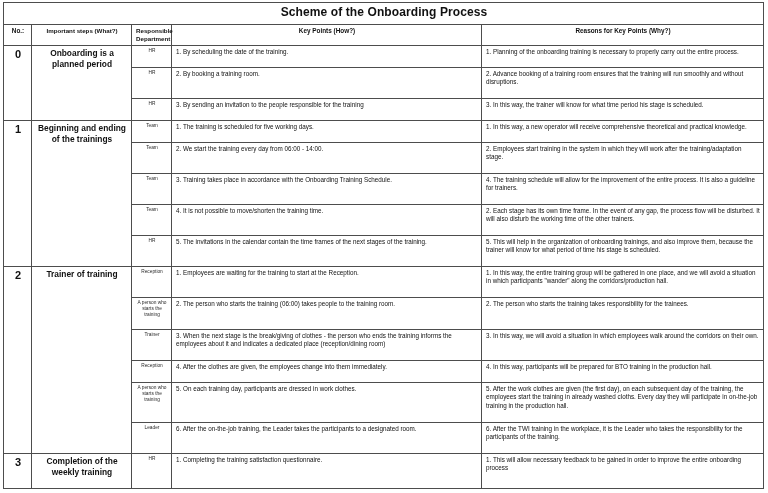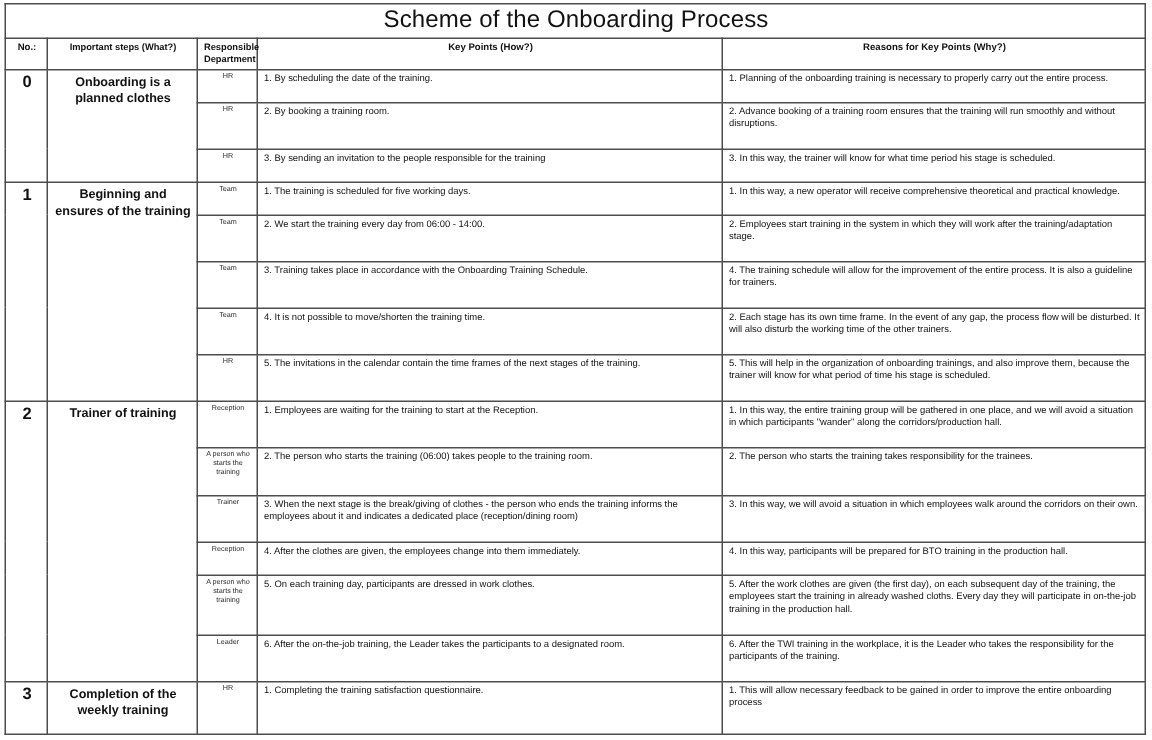--- a/index.html
+++ b/index.html
@@ -39,22 +39,22 @@
   col.c-step  { width: 100px; }
   col.c-dept  { width: 40px; }
   col.c-key   { width: 310px; }
   col.c-why   { width: 282px; }
 
   
   td.title-cell {
     border: 1px solid #4d4d4d;
     text-align: center;
     vertical-align: middle;
-    font-size: 16px;
-    font-weight: normal;
+    font-size: 12px;
+    font-weight: bold;
     letter-spacing: .1px;
     height: 22px;
     padding: 3px 0 4px 0;
     color: #111111;
   }
   
   td.hdr {
     text-align: center;
     vertical-align: middle;
     font-size: 6.2px;
@@ -122,38 +122,38 @@
       </tr>
       <tr>
         <td class="hdr hdr-no">No.:</td>
         <td class="hdr hdr-step">Important steps (What?)</td>
         <td class="hdr hdr-dept">Responsible Department</td>
         <td class="hdr hdr-key">Key Points (How?)</td>
         <td class="hdr hdr-why">Reasons for Key Points (Why?)</td>
       </tr>
     <tr class="group-start" style="height: 22px;">
           <td class="no-cell" rowspan="3">0</td>
-          <td class="step-cell" rowspan="3">Onboarding is a planned clothes</td>
+          <td class="step-cell" rowspan="3">Onboarding is a planned period</td>
           <td class="dept-cell">HR</td>
           <td class="key-cell">1. By scheduling the date of the training.</td>
           <td class="why-cell">1. Planning of the onboarding training is necessary to properly carry out the entire process.</td>
         </tr>
         <tr style="height: 31px;">
           <td class="dept-cell">HR</td>
           <td class="key-cell">2. By booking a training room.</td>
           <td class="why-cell">2. Advance booking of a training room ensures that the training will run smoothly and without disruptions.</td>
         </tr>
         <tr style="height: 22px;">
           <td class="dept-cell">HR</td>
           <td class="key-cell">3. By sending an invitation to the people responsible for the training</td>
           <td class="why-cell">3. In this way, the trainer will know for what time period his stage is scheduled.</td>
         </tr>
         <tr class="group-start" style="height: 22px;">
           <td class="no-cell" rowspan="5">1</td>
-          <td class="step-cell" rowspan="5">Beginning and ensures of the training</td>
+          <td class="step-cell" rowspan="5">Beginning and ending of the trainings</td>
           <td class="dept-cell">Team</td>
           <td class="key-cell">1. The training is scheduled for five working days.</td>
           <td class="why-cell">1. In this way, a new operator will receive comprehensive theoretical and practical knowledge.</td>
         </tr>
         <tr style="height: 31px;">
           <td class="dept-cell">Team</td>
           <td class="key-cell">2. We start the training every day from 06:00 - 14:00.</td>
           <td class="why-cell">2. Employees start training in the system in which they will work after the training/adaptation stage.</td>
         </tr>
         <tr style="height: 31px;">

